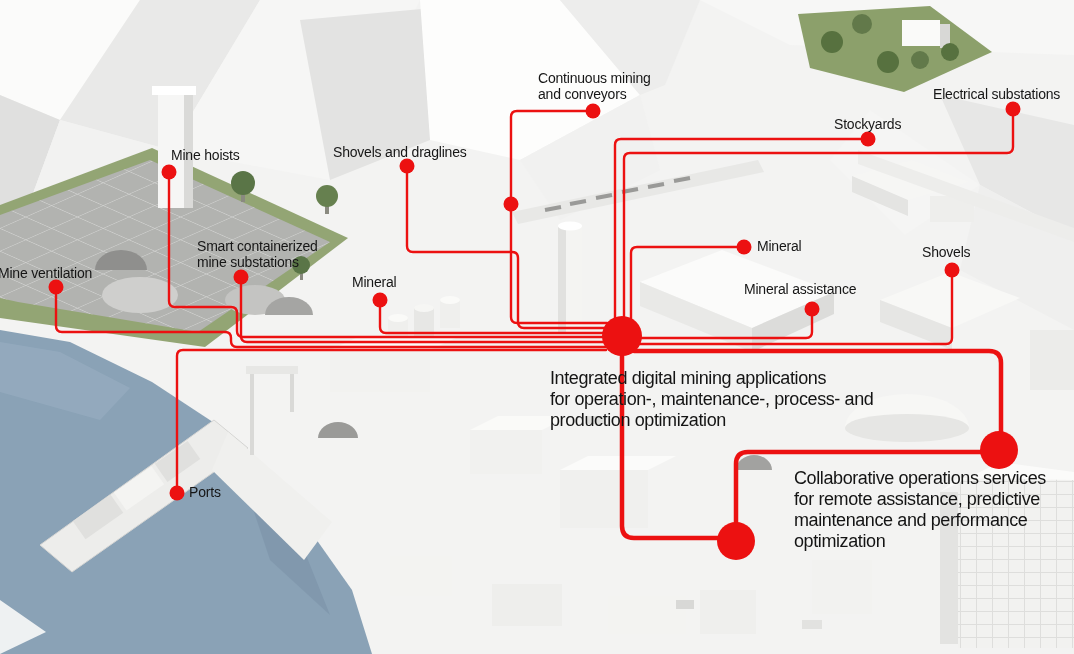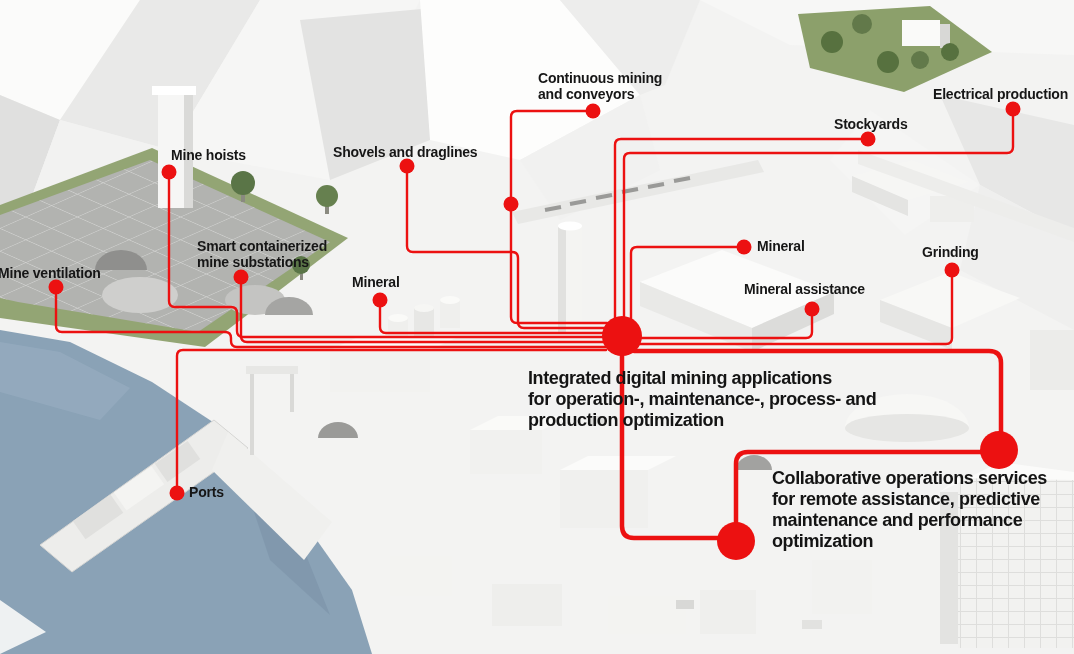--- a/index.html
+++ b/index.html
@@ -4,29 +4,30 @@
 <style>
   html,body{margin:0;padding:0;}
   body{
     width:1074px;height:654px;position:relative;overflow:hidden;
     background:#f3f3f2;
     font-family:"Liberation Sans", sans-serif;
   }
   .scene{position:absolute;left:0;top:0;}
   .callout{
     position:absolute;
-    font-weight:700;font-size:14px;line-height:15.5px;
+    font-weight:400;font-size:14px;line-height:15.5px;
     letter-spacing:-0.2px;color:#161616;white-space:pre;
     z-index:5;
   }
   .hubnote{
     position:absolute;
-    font-weight:700;font-size:18px;line-height:21px;
+    font-weight:400;font-size:18px;line-height:21px;
     letter-spacing:-0.4px;color:#141414;white-space:pre;
     z-index:5;
+    margin-left:22px;
   }
 </style>
 </head>
 <body>
 
 <svg class="scene" width="1074" height="654" viewBox="0 0 1074 654">
   <defs>
     <pattern id="pitgrid" width="30" height="30" patternUnits="userSpaceOnUse" patternTransform="matrix(0.86,0.38,-0.86,0.38,0,0)">
       <path d="M0 0 H30 M0 0 V30" stroke="#ffffff" stroke-opacity="0.45" stroke-width="1.4" fill="none"></path>
     </pattern>
@@ -209,25 +210,25 @@
 </svg>
 
 <div class="callout" style="left:171px;top:148px">Mine hoists</div>
 <div class="callout" style="left:-2px;top:266px">Mine ventilation</div>
 <div class="callout" style="left:197px;top:239px">Smart containerized
 mine substations</div>
 <div class="callout" style="left:333px;top:145px">Shovels and draglines</div>
 <div class="callout" style="left:538px;top:71px">Continuous mining
 and conveyors</div>
 <div class="callout" style="left:834px;top:117px">Stockyards</div>
-<div class="callout" style="left:933px;top:87px">Electrical production</div>
+<div class="callout" style="left:933px;top:87px">Electrical substations</div>
 <div class="callout" style="left:352px;top:275px">Mineral</div>
 <div class="callout" style="left:757px;top:239px">Mineral</div>
 <div class="callout" style="left:744px;top:282px">Mineral assistance</div>
-<div class="callout" style="left:922px;top:245px">Grinding</div>
+<div class="callout" style="left:922px;top:245px">Shovels</div>
 <div class="callout" style="left:189px;top:485px">Ports</div>
 
 <div class="hubnote" style="left:528px;top:368px">Integrated digital mining applications
 for operation-, maintenance-, process- and
 production optimization</div>
 <div class="hubnote" style="left:772px;top:468px">Collaborative operations services
 for remote assistance, predictive
 maintenance and performance
 optimization</div>
 

